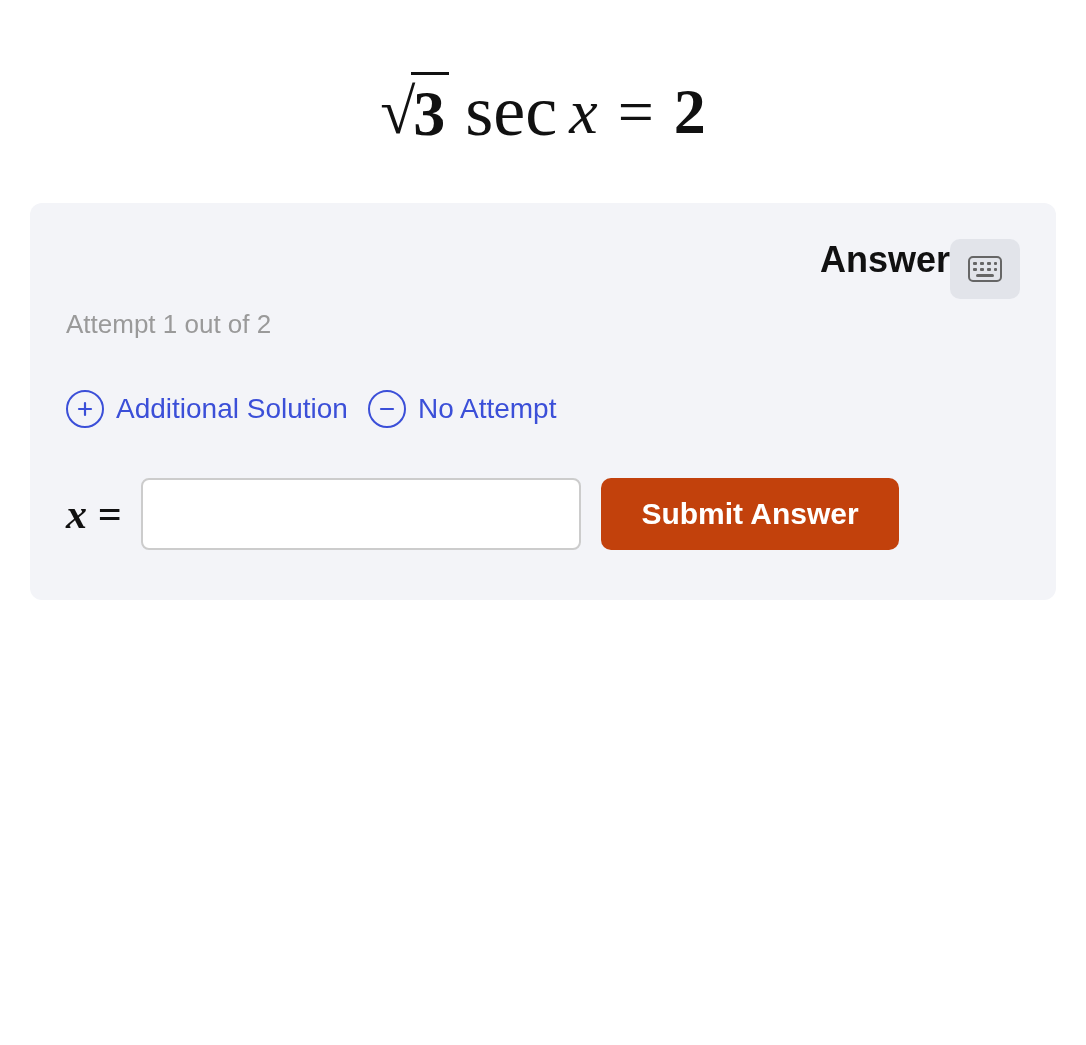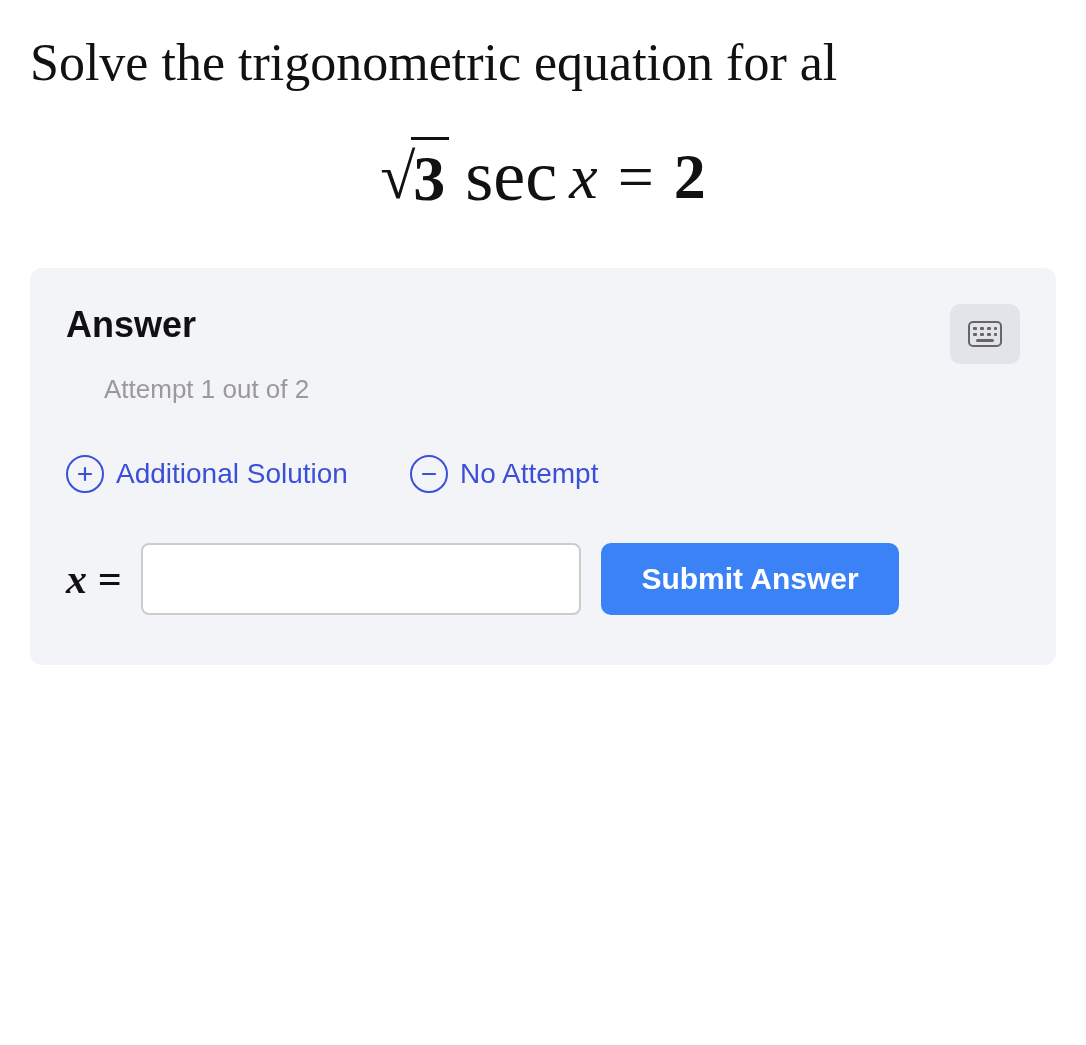--- a/index.html
+++ b/index.html
@@ -94,21 +94,21 @@
       border-radius: 12px;
       padding: 36px 36px 50px 36px;
       margin-top: 10px;
       position: relative;
       min-height: 320px;
     }
 
     .answer-header {
       display: flex;
       align-items: flex-start;
-      justify-content: space-between;
+      justify-content: flex-end;
       margin-bottom: 10px;
     }
 
     .answer-title {
       font-family: Arial, Helvetica, sans-serif;
       font-size: 36px;
       font-weight: 700;
       color: #111;
     }
 
@@ -124,27 +124,26 @@
       cursor: pointer;
       font-size: 22px;
       color: #555;
     }
 
     .attempt-text {
       font-family: Arial, Helvetica, sans-serif;
       font-size: 26px;
       color: #9a9a9a;
       margin-bottom: 50px;
-      margin-left: 38px;
     }
 
     .solution-buttons {
       display: flex;
       align-items: center;
-      gap: 62px;
+      gap: 20px;
       margin-bottom: 50px;
     }
 
     .solution-btn {
       display: flex;
       align-items: center;
       gap: 12px;
       background: none;
       border: none;
       cursor: pointer;
@@ -191,40 +190,39 @@
       height: 72px;
       border: 2px solid #ccc;
       border-radius: 8px;
       background: #fff;
       font-size: 28px;
       padding: 0 16px;
       outline: none;
     }
 
     .submit-button {
-      background: #3b82f6;
+      background: #c2410c;
       color: #fff;
       border: none;
       border-radius: 10px;
       font-family: Arial, Helvetica, sans-serif;
       font-size: 30px;
       font-weight: 600;
       padding: 0 40px;
       height: 72px;
       cursor: pointer;
       flex-shrink: 0;
     }
   </style>
 </head>
 <body>
 
 <div class="page-container">
 
   <div class="question-text">
-    <div>Solve the trigonometric equation for al</div>
   </div>
 
   <div class="equation-container">
     <div class="equation-inner">
       <span class="sqrt-wrapper">
         <span class="sqrt-symbol">√</span>
           <span class="sqrt-radicand">3</span>
       </span>
       <span class="sec-text">sec</span>
       <span class="italic-x"><em>x</em></span>

